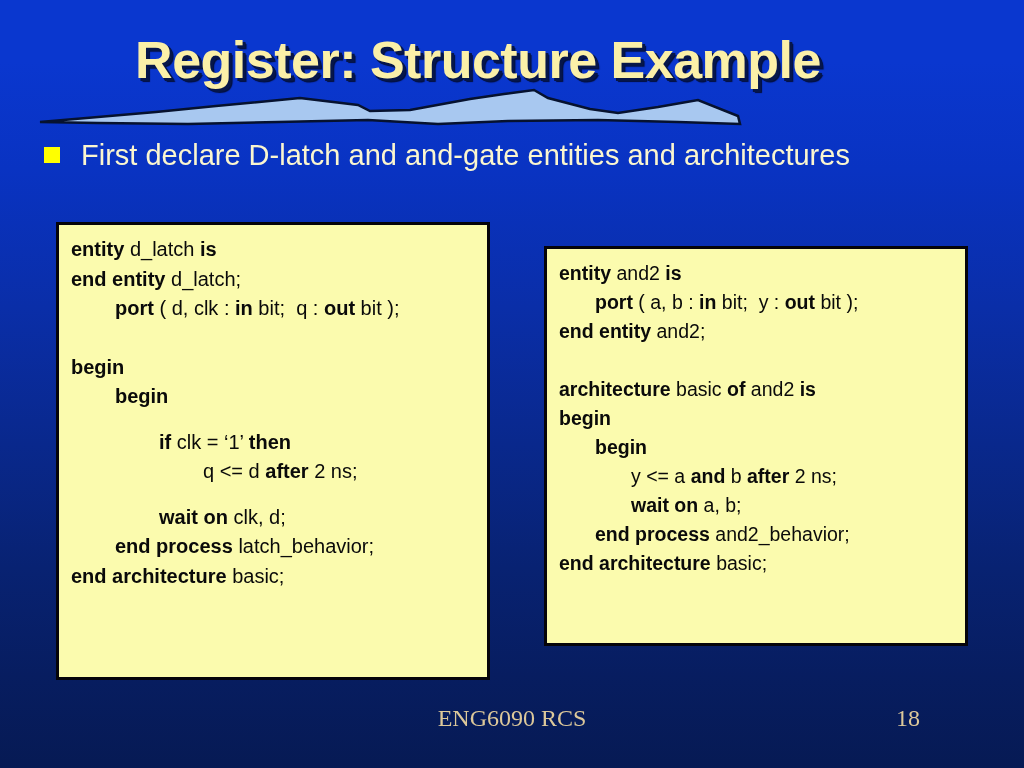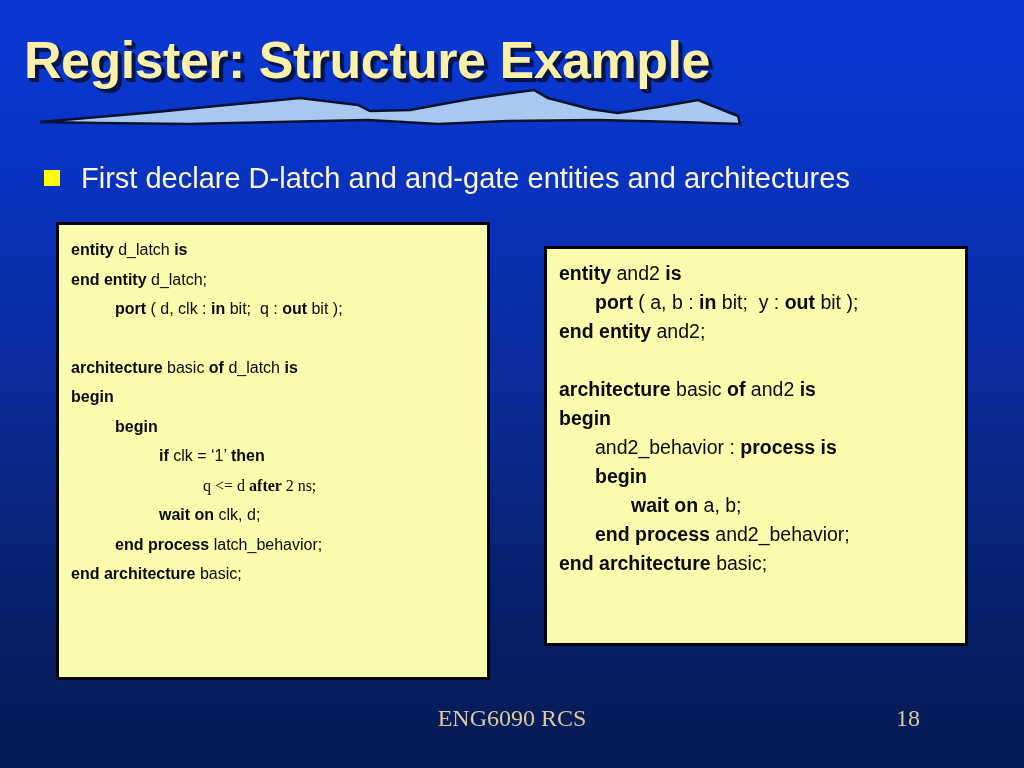--- a/index.html
+++ b/index.html
@@ -24,21 +24,21 @@
     font-family: "Liberation Sans", sans-serif;
     user-select: none;
   }
 
   
   .title-wrap {
     position: absolute;
     left: 0;
     top: 30px;
     width: 956px;
-    padding-left: 24px;
+    text-align: center;
   }
   .title {
     display: inline-block;
     font-family: "Liberation Sans", sans-serif;
     font-size: 52px;
     font-weight: bold;
     letter-spacing: -0.5px;
     color: #fbf0a8;
     text-shadow:
        3px 3px 0 #06164a,
@@ -58,21 +58,20 @@
   }
 
   
   .bullet-row {
     position: absolute;
     left: 44px;
     top: 136px;
     width: 960px;
     display: flex;
     align-items: flex-start;
-    margin-top: 23px;
   }
   .bullet-mark {
     width: 16px;
     height: 16px;
     background: #ffff00;
     margin-top: 11px;
     margin-right: 21px;
     flex: 0 0 auto;
   }
   .bullet-text {
@@ -100,35 +99,35 @@
     width: 434px;
     height: 458px;
   }
   #code-box-right {
     left: 544px;
     top: 246px;
     width: 424px;
     height: 400px;
   }
   .code-line {
-    font-size: 16px;
+    font-size: 20px;
     line-height: 29.5px;
     white-space: pre;
   }
   #code-box-right .code-line {
     font-size: 19.5px;
     line-height: 29px;
   }
   .code-line.blank {
     height: 29px;
   }
   .kw { font-weight: bold; }
   .ind1 { padding-left: 44px; }
-  .ind2 { padding-left: 88px; }
-  .ind3 { padding-left: 132px; font-family: Liberation Serif, serif; }
+  .ind2 { padding-left: 88px; margin-top: 16px; }
+  .ind3 { padding-left: 132px; }
   .ind-p1 { padding-left: 36px; }
   .ind-p2 { padding-left: 72px; }
 
   
   .footer-text {
     position: absolute;
     font-family: "Liberation Serif", serif;
     font-size: 24px;
     color: #dcc89a;
   }
@@ -163,39 +162,38 @@
   <div class="bullet-row">
     <span class="bullet-mark"></span>
     <span class="bullet-text">First declare D-latch and and-gate entities and architectures</span>
   </div>
 
   <div class="code-box" id="code-box-left">
       <div class="code-line"><span class="kw">entity </span><span>d_latch </span><span class="kw">is</span></div>
       <div class="code-line"><span class="kw">end entity </span><span>d_latch;</span></div>
       <div class="code-line ind1"><span class="kw">port </span><span>( d, clk : </span><span class="kw">in </span><span>bit;  q : </span><span class="kw">out </span><span>bit );</span></div>
       <div class="code-line blank"></div>
-      <div class="code-line"><span class="kw">architecture </span><span>basic </span><span class="kw">of </span><span>d_latch </span><span class="kw">is</span></div>
       <div class="code-line"><span class="kw">begin</span></div>
       <div class="code-line ind1"><span class="kw">begin</span></div>
       <div class="code-line ind2"><span class="kw">if </span><span>clk = ‘1’ </span><span class="kw">then</span></div>
       <div class="code-line ind3"><span>q &lt;= d </span><span class="kw">after </span><span>2 ns;</span></div>
       <div class="code-line ind2"><span class="kw">wait on </span><span>clk, d;</span></div>
       <div class="code-line ind1"><span class="kw">end process </span><span>latch_behavior;</span></div>
       <div class="code-line"><span class="kw">end architecture </span><span>basic;</span></div>
     </div>
 
   <div class="code-box" id="code-box-right">
       <div class="code-line"><span class="kw">entity </span><span>and2 </span><span class="kw">is</span></div>
       <div class="code-line ind-p1"><span class="kw">port </span><span>( a, b : </span><span class="kw">in </span><span>bit;  y : </span><span class="kw">out </span><span>bit );</span></div>
       <div class="code-line"><span class="kw">end entity </span><span>and2;</span></div>
       <div class="code-line blank"></div>
       <div class="code-line"><span class="kw">architecture </span><span>basic </span><span class="kw">of </span><span>and2 </span><span class="kw">is</span></div>
       <div class="code-line"><span class="kw">begin</span></div>
-      <div class="code-line ind-p1"><span>and2_behavior : </span><span class="kw">process is</span></div>
       <div class="code-line ind-p1"><span class="kw">begin</span></div>
+      <div class="code-line ind-p2"><span>y &lt;= a </span><span class="kw">and </span><span>b </span><span class="kw">after </span><span>2 ns;</span></div>
       <div class="code-line ind-p2"><span class="kw">wait on </span><span>a, b;</span></div>
       <div class="code-line ind-p1"><span class="kw">end process </span><span>and2_behavior;</span></div>
       <div class="code-line"><span class="kw">end architecture </span><span>basic;</span></div>
     </div>
 
   <div class="footer-text" id="footer-course">ENG6090 RCS</div>
   <div class="footer-text" id="footer-page">18</div>
 
 </div>
 

